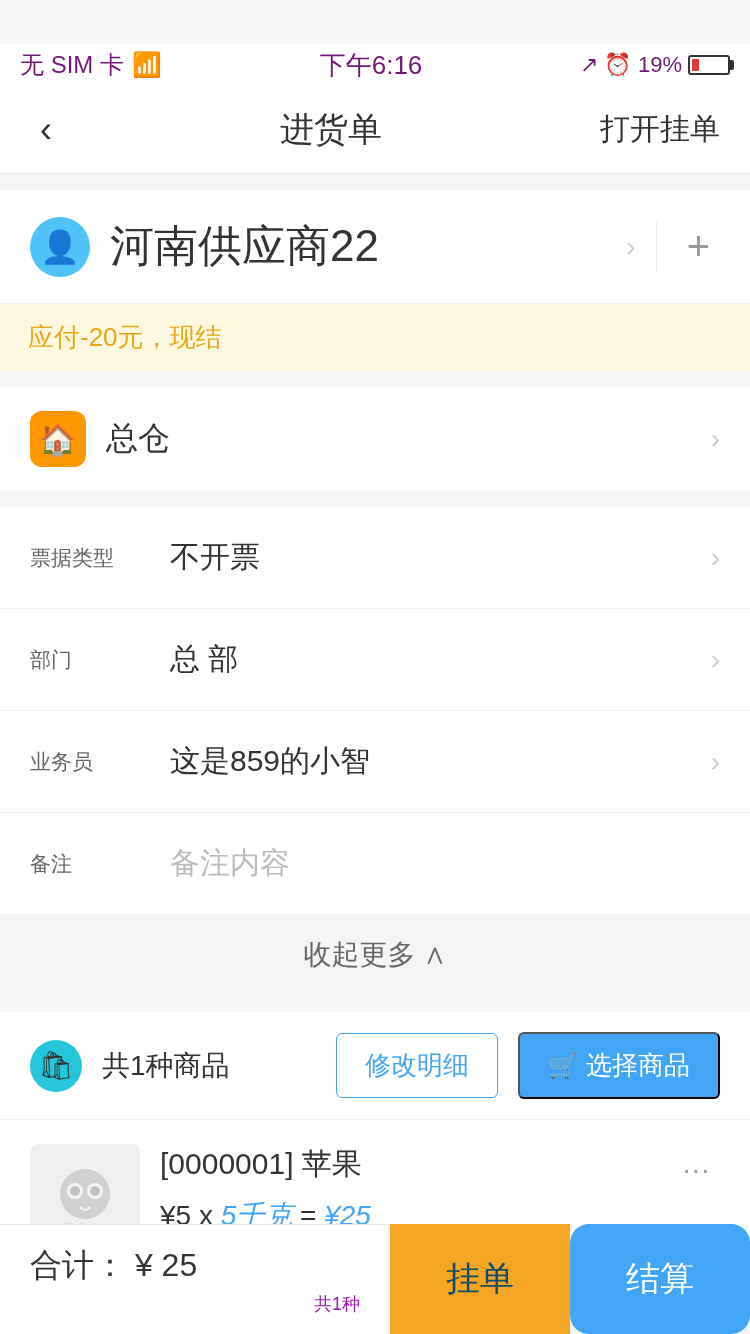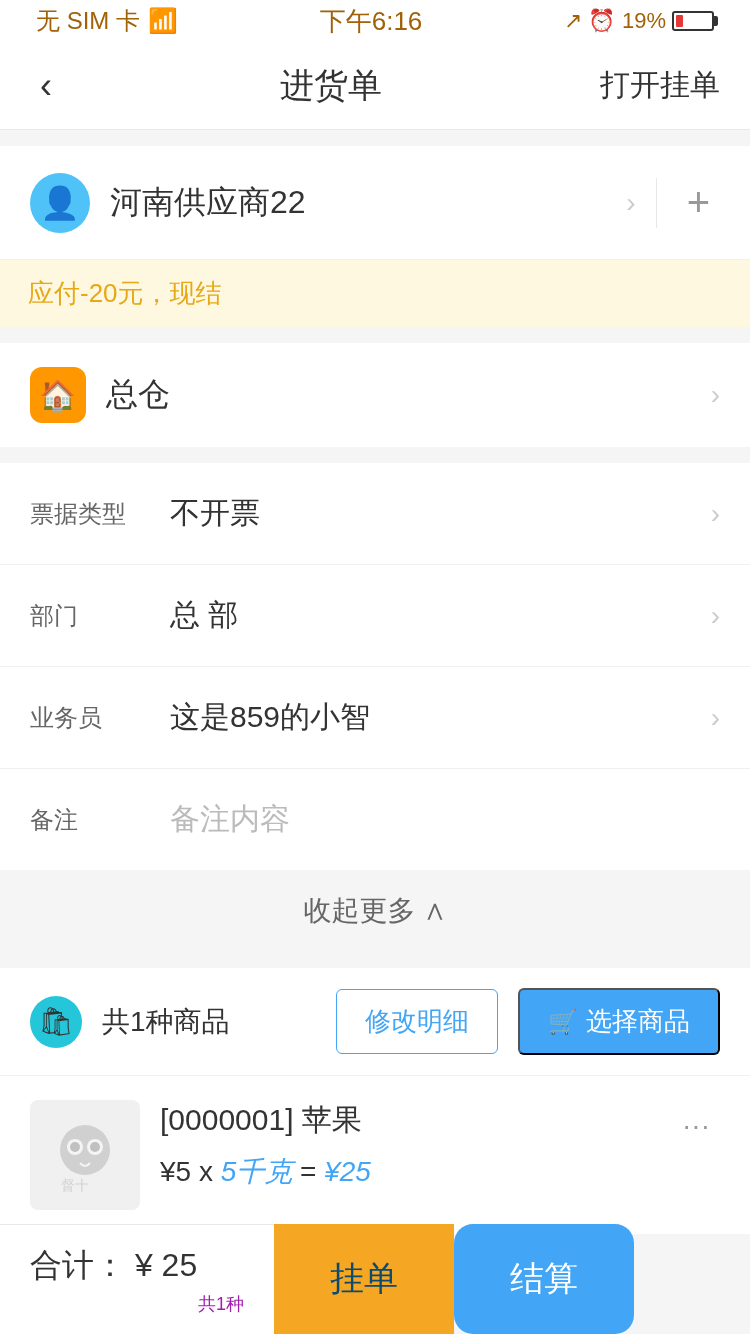--- a/index.html
+++ b/index.html
@@ -13,23 +13,24 @@
       color: #333;
     }
 
     
     .status-bar {
       background: #fff;
       height: 42px;
       display: flex;
       align-items: center;
       justify-content: space-between;
-      padding: 0 36px;
+      padding: 0 20px;
       font-size: 24px;
-      color: #a16207;
+      color: #701a75;
+      margin-top: 44px;
     }
     .status-left { display: flex; align-items: center; gap: 8px; }
     .status-center { font-size: 26px; font-weight: 500; }
     .status-right { display: flex; align-items: center; gap: 6px; font-size: 22px; }
     .battery-icon {
       width: 42px; height: 20px; border: 2px solid #333; border-radius: 3px;
       position: relative; display: inline-flex; align-items: center; padding: 2px;
     }
     .battery-icon::after {
       content: ''; position: absolute; right: -6px; top: 50%; transform: translateY(-50%);
@@ -71,21 +72,21 @@
       align-items: center;
       padding: 24px 30px;
       border-bottom: 1px solid #f0f0f0;
     }
     .supplier-avatar {
       width: 60px; height: 60px; border-radius: 50%;
       background: #4fc3f7; display: flex; align-items: center; justify-content: center;
       margin-right: 20px; flex-shrink: 0;
     }
     .avatar-icon { font-size: 32px; color: #fff; }
-    .supplier-name { flex: 1; font-size: 32px; color: #333; }
+    .supplier-name { flex: 1; font-size: 44px; color: #333; }
     .chevron-right { font-size: 28px; color: #ccc; }
     .divider-v { width: 1px; background: #e8e8e8; height: 50px; margin: 0 20px; }
     .plus-btn { font-size: 40px; color: #999; padding: 10px; cursor: pointer; }
 
     
     .warning-row {
       background: #fff8e1;
       padding: 16px 28px;
       font-size: 26px;
       color: #e6a817;
@@ -94,21 +95,21 @@
     
     .row-item {
       background: #fff;
       display: flex;
       align-items: center;
       padding: 30px;
       border-bottom: 1px solid #f0f0f0;
       cursor: pointer;
     }
     .row-item:last-child { border-bottom: none; }
-    .row-label { font-size: 24px; color: #666; width: 140px; flex-shrink: 0; }
+    .row-label { font-size: 21px; color: #666; width: 140px; flex-shrink: 0; }
     .row-value { flex: 1; font-size: 30px; color: #333; }
     .row-value.placeholder { color: #bbb; }
 
     
     .warehouse-row {
       display: flex; align-items: center;
       padding: 24px 30px;
       background: #fff;
       cursor: pointer;
     }
@@ -187,21 +188,21 @@
     .product-info { flex: 1; }
     .product-name { font-size: 30px; color: #333; margin-bottom: 12px; }
     .product-price { font-size: 28px; color: #333; }
     .product-price .highlight { color: #42a5f5; font-style: italic; }
     .product-more { font-size: 28px; color: #999; padding: 10px; cursor: pointer; }
 
     
     .bottom-bar {
       position: fixed;
       bottom: 0;
-      width: 634px;
+      width: 750px;
       height: 110px;
       display: flex;
       align-items: stretch;
     }
     .bottom-total {
       background: #fff;
       flex: 1;
       display: flex;
       flex-direction: column;
       justify-content: center;

